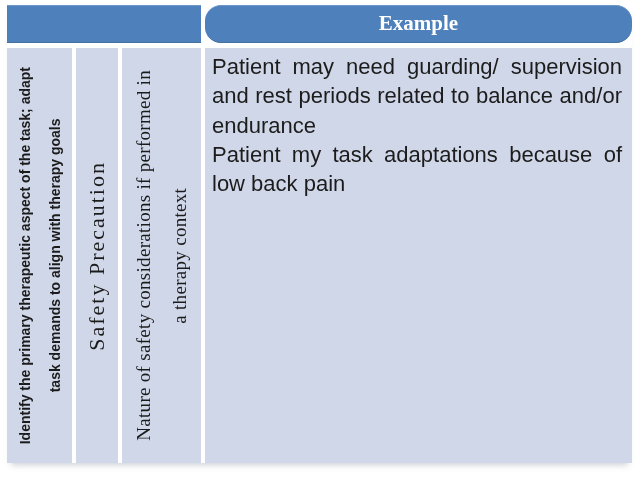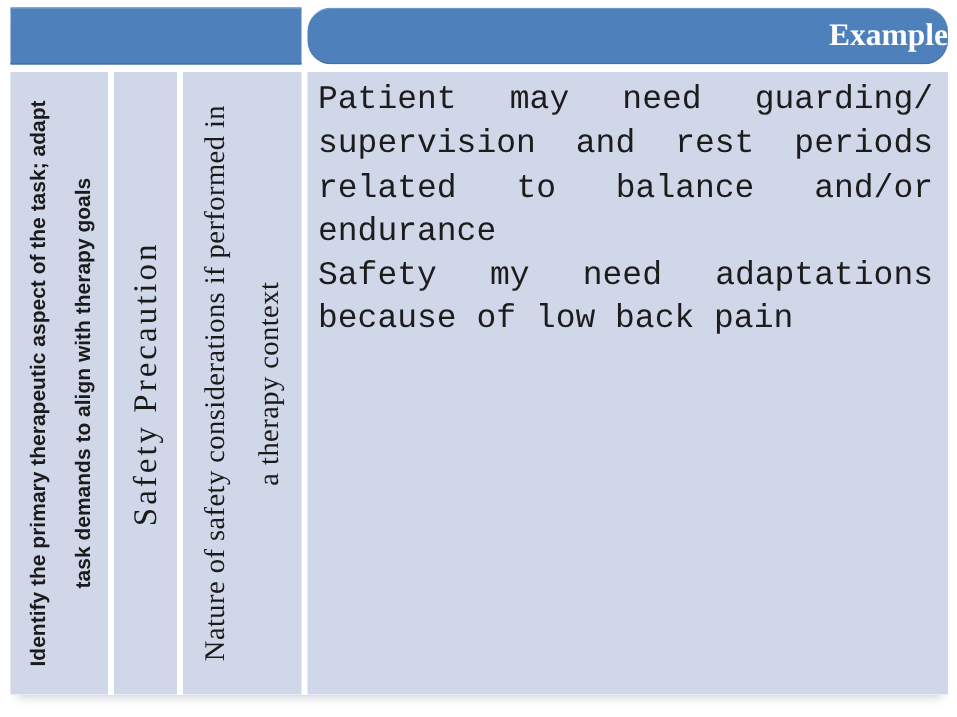--- a/index.html
+++ b/index.html
@@ -29,21 +29,21 @@
     box-shadow: 0 6px 6px -4px rgba(110, 120, 140, 0.35);
   }
   .hdr {
     background: #4e80bc;
     border-bottom: 1px solid #43709f;
     border-top: 1px solid #6d97c8;
   }
   .hdr-right {
     display: flex;
     align-items: center;
-    justify-content: flex-end;
+    justify-content: center;
     border-radius: 16px;
   }
   .hdr-label {
     color: #ffffff;
     font-family: "Liberation Serif", serif;
     font-weight: bold;
     font-size: 21px;
     line-height: 1;
     padding-bottom: 2px;
   }
@@ -81,21 +81,20 @@
   .vt-serif-wide {
     font-family: "Liberation Serif", serif;
     font-size: 22px;
     line-height: 38px;
     letter-spacing: 2px;
   }
   .example-cell {
     background: #d0d7e8;
     padding: 4px 10px 0 7px;
     overflow: hidden;
-    font-family: Liberation Mono, monospace;
   }
   .example-cell p {
     margin: 0;
     font-size: 22px;
     line-height: 29.3px;
     text-align: justify;
     color: #1c1c1c;
   }
 </style>
 </head>
@@ -129,17 +128,17 @@
         <div class="vtext vt-serif">
           <div class="vline">Nature of safety considerations if performed in</div>
           <div class="vline">a therapy context</div>
         </div>
       </div>
 
     </div>
 
     <div class="example-cell">
       <p>Patient may need guarding/ supervision and rest periods related to balance and/or endurance</p>
-      <p>Safety my need adaptations because of low back pain</p>
+      <p>Patient my task adaptations because of low back pain</p>
     </div>
 
   </div>
 </div>
 
 </body></html>

